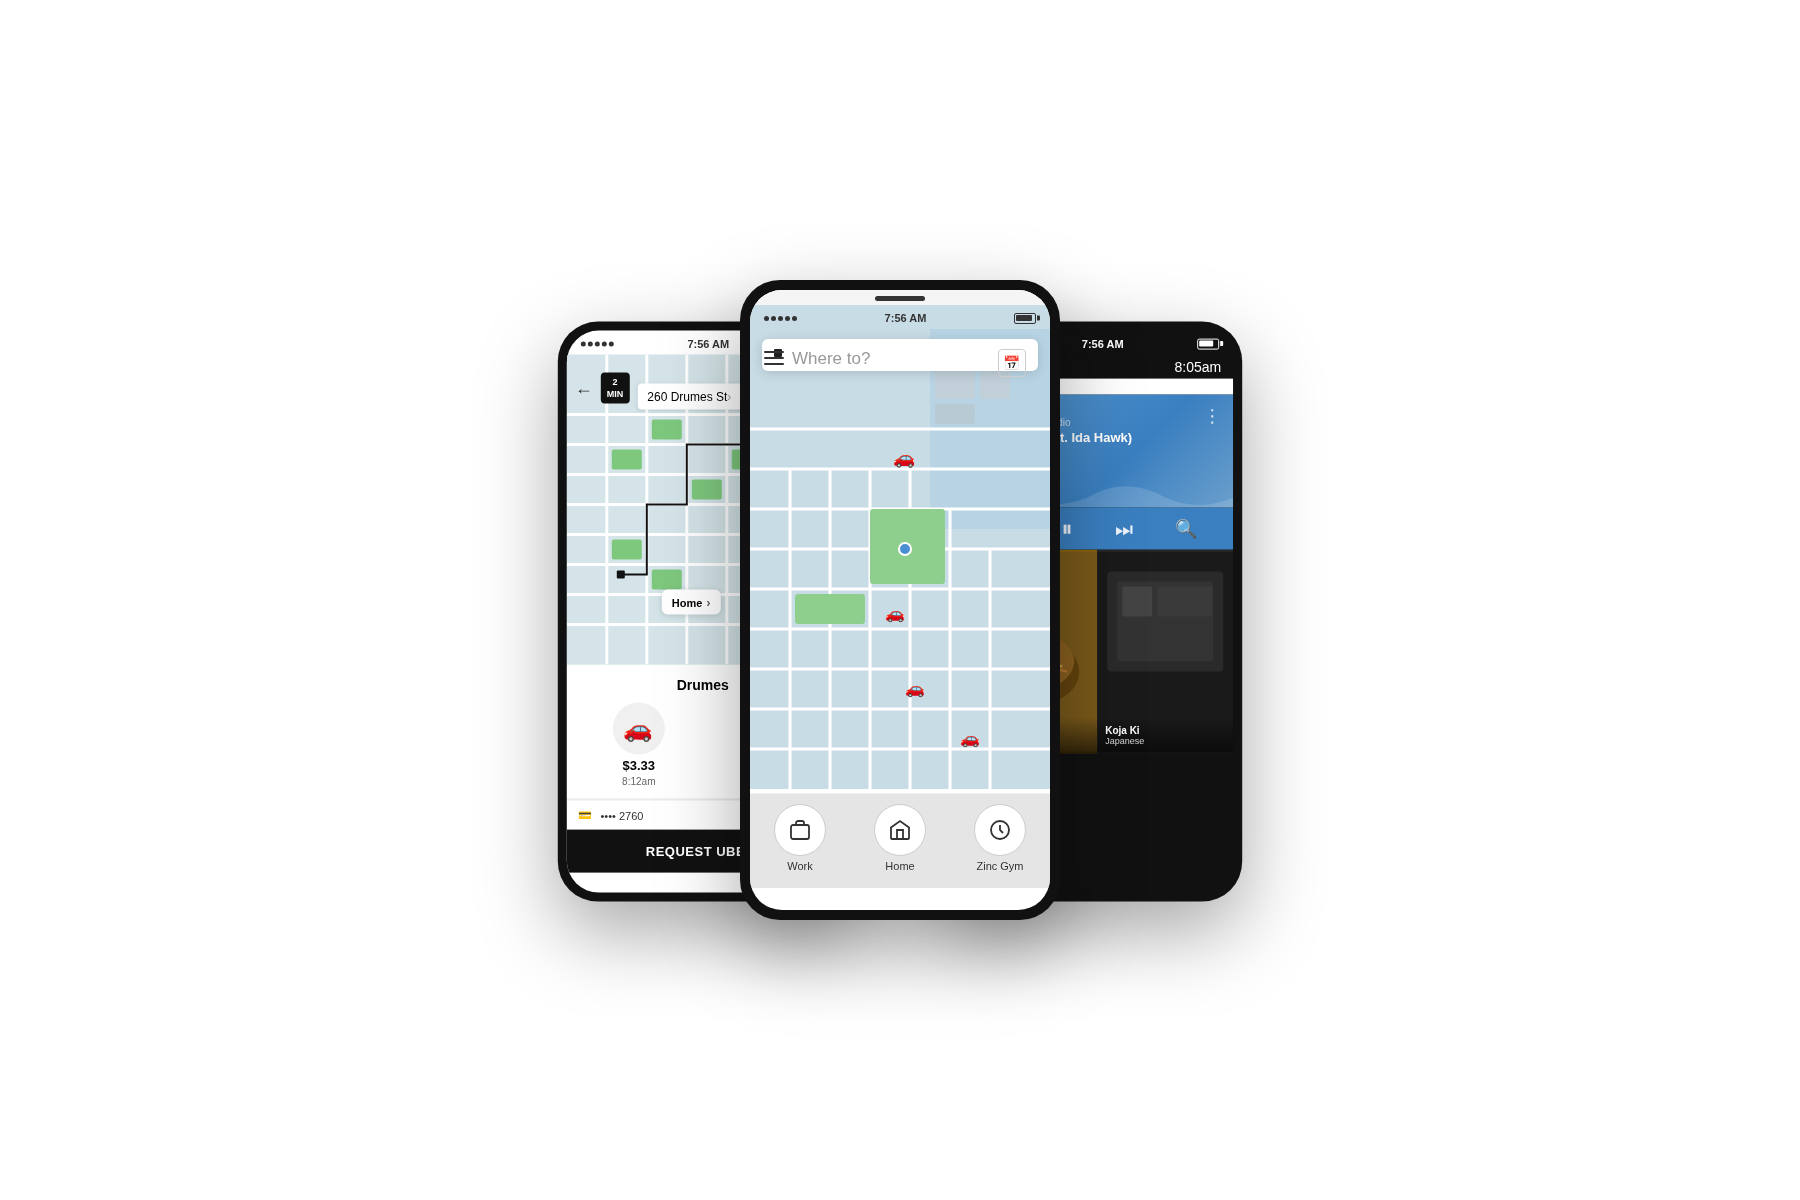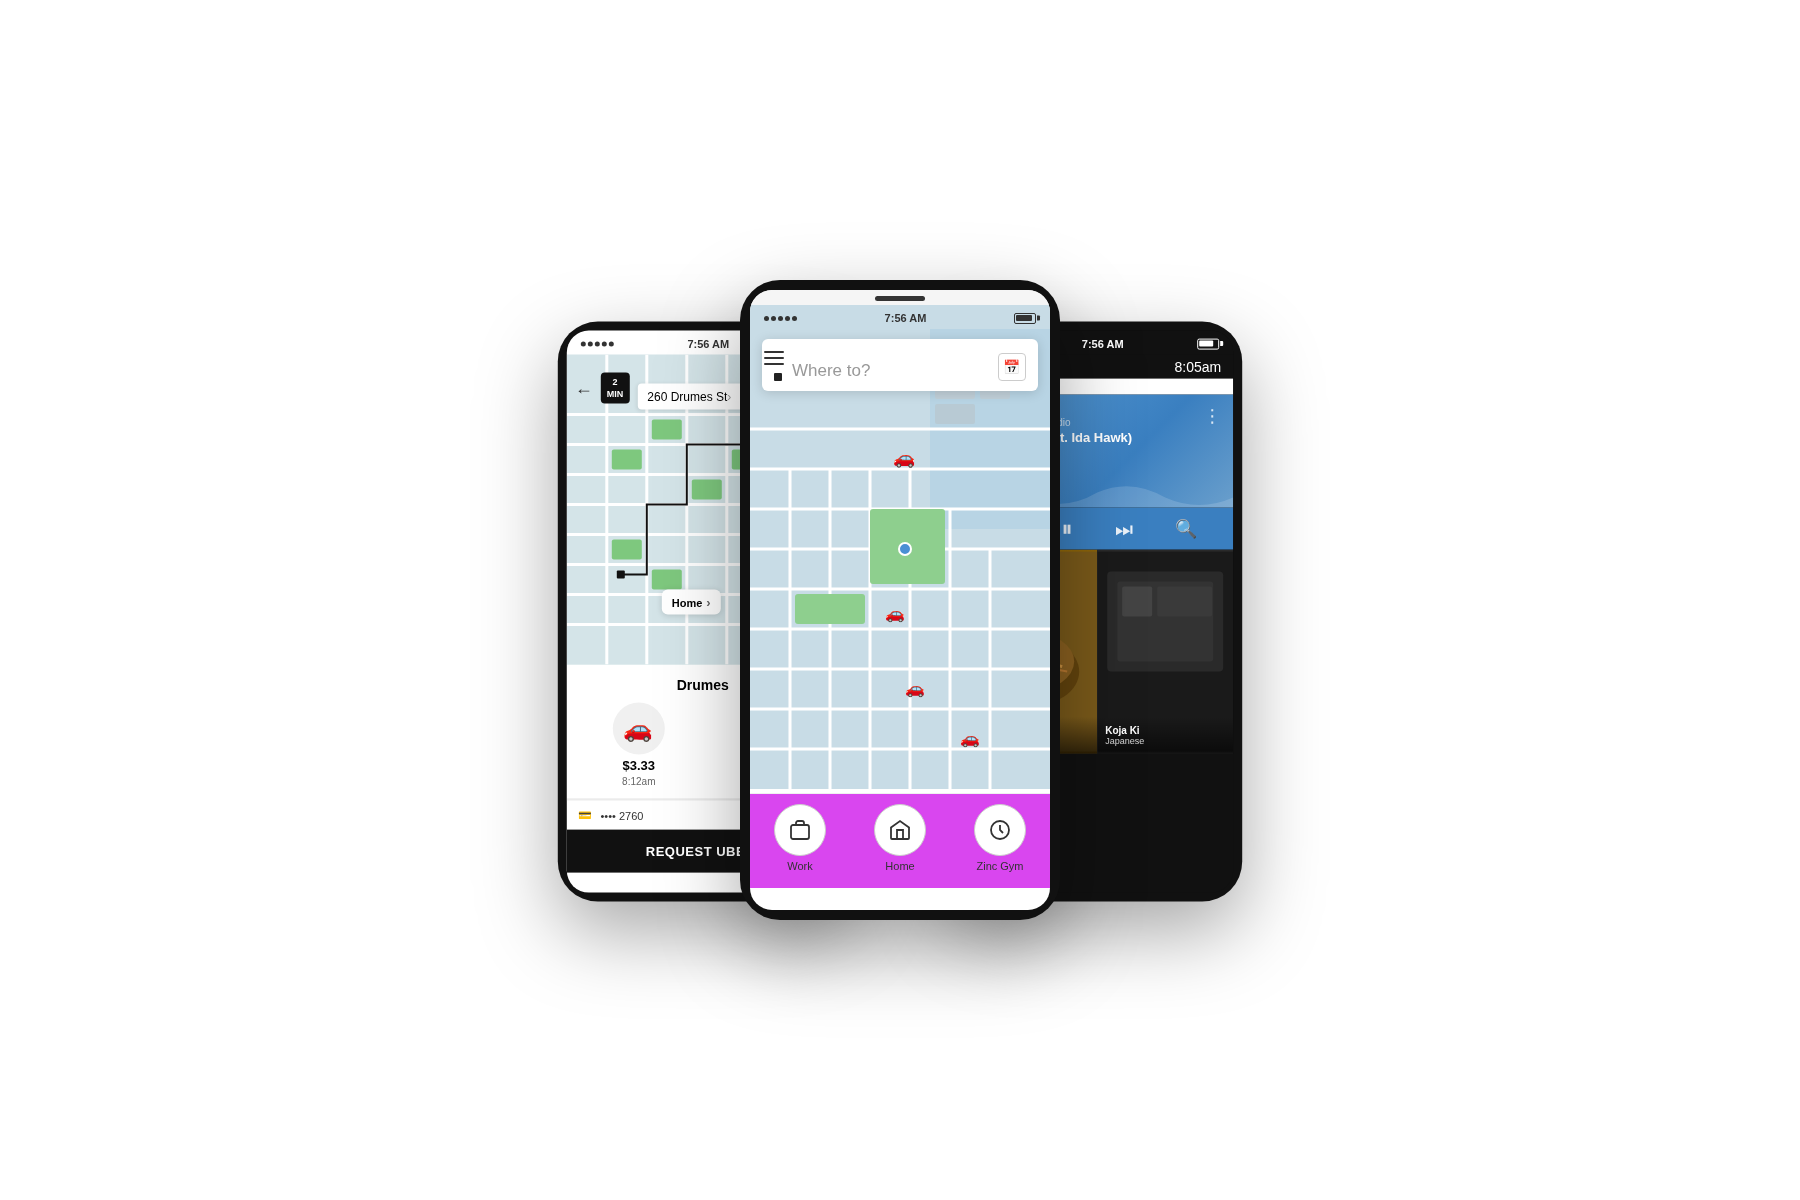--- a/index.html
+++ b/index.html
@@ -26,21 +26,21 @@
     
     .phone {
       position: absolute;
       border-radius: 40px;
       background: #111;
       box-shadow: 0 30px 80px rgba(0,0,0,0.35);
     }
 
     .phone-inner {
       position: absolute;
-      border-radius: 22px;
+      border-radius: 32px;
       overflow: hidden;
       background: #fff;
     }
 
     
     .phone-center {
       width: 320px;
       height: 640px;
       top: 50%;
       left: 50%;
@@ -141,24 +141,24 @@
 
     
     .search-bar {
       position: absolute;
       top: 14px;
       left: 12px;
       right: 12px;
       background: white;
       border-radius: 6px;
       display: flex;
-      align-items: flex-end;
+      align-items: flex-start;
       padding: 10px 12px;
       box-shadow: 0 2px 12px rgba(0,0,0,0.15);
-      height: 52px;
+      height: 32px;
     }
     .search-dot {
       width: 8px; height: 8px;
       background: #222;
       border-radius: 1px;
       margin-right: 10px;
       flex-shrink: 0;
     }
     .search-placeholder {
       flex: 1;
@@ -172,21 +172,21 @@
       display: flex;
       align-items: center;
       justify-content: center;
       font-size: 14px;
       color: #666;
       flex-shrink: 0;
     }
 
     
     .bottom-nav {
-      background: #d946ef;
+      background: #e5e5e5;
       display: flex;
       justify-content: space-around;
       align-items: center;
       padding: 10px 0 16px;
       border-top: 1px solid #f0f0f0;
     }
     .nav-item {
       display: flex;
       flex-direction: column;
       align-items: center;

